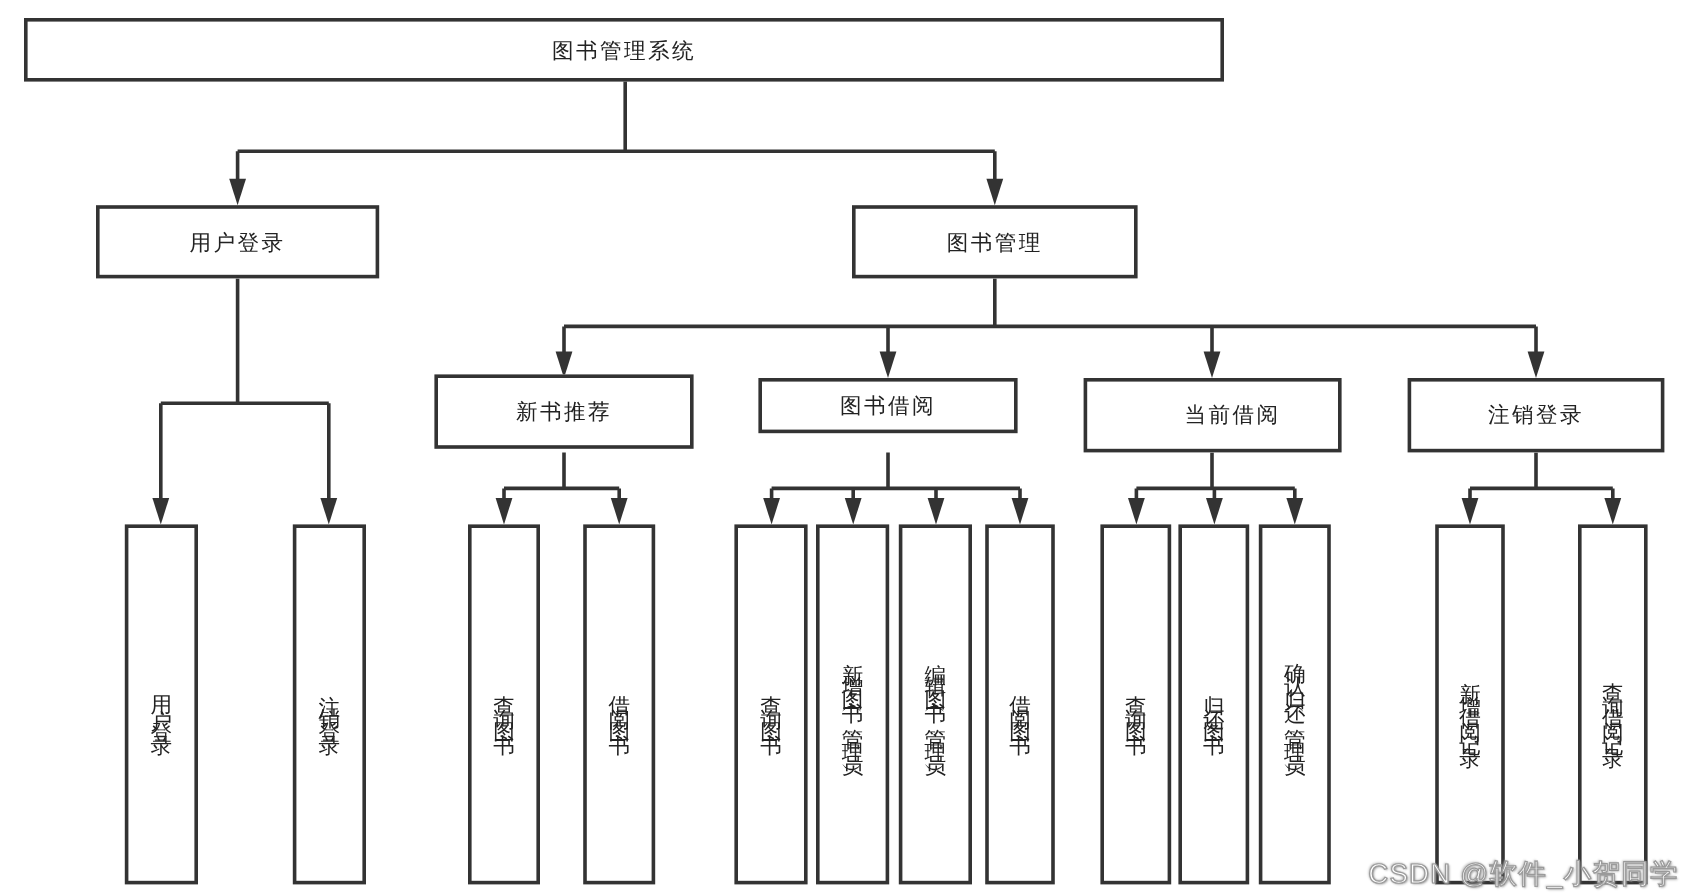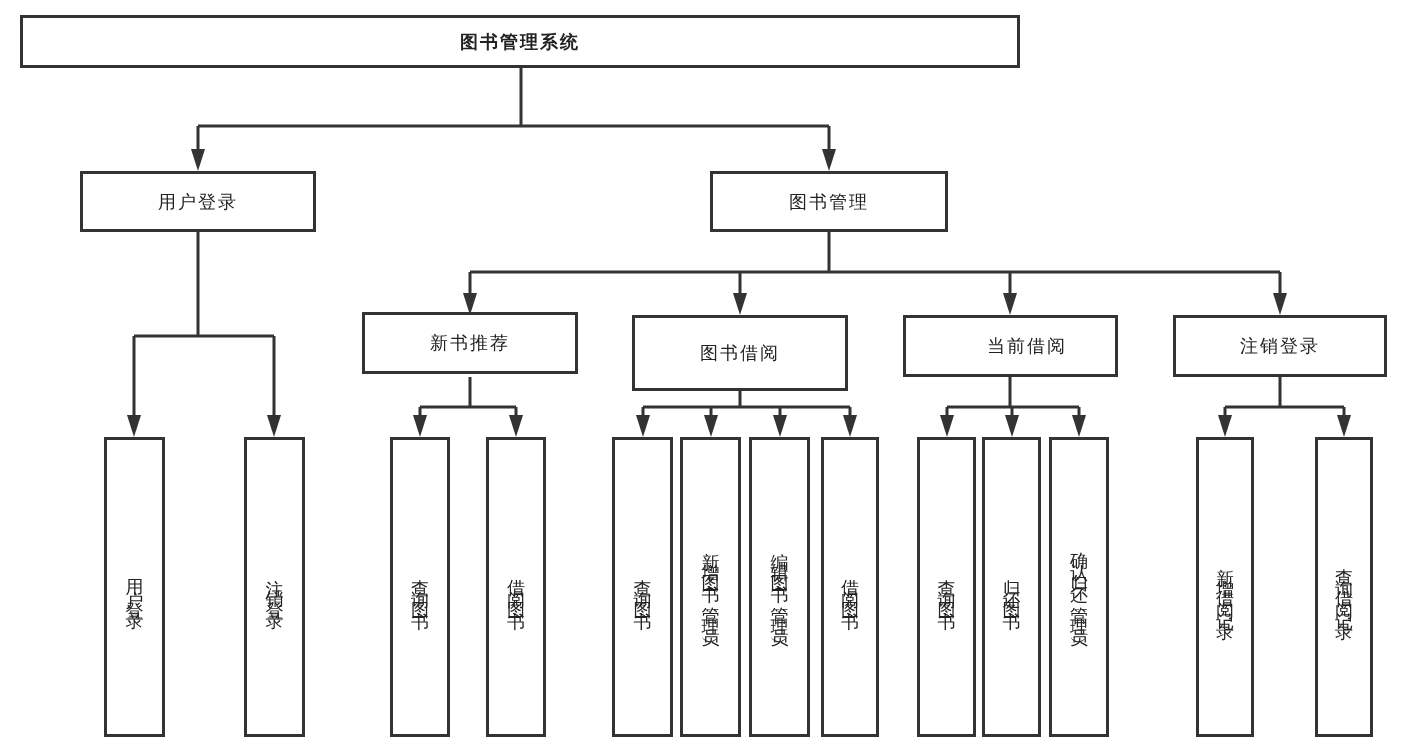--- a/index.html
+++ b/index.html
@@ -79,35 +79,35 @@
       <polygon points="773,415 787,415 780,437"></polygon>
       <polygon points="843,415 857,415 850,437"></polygon>
       <polygon points="940,415 954,415 947,437"></polygon>
       <polygon points="1005,415 1019,415 1012,437"></polygon>
       <polygon points="1072,415 1086,415 1079,437"></polygon>
       <polygon points="1218,415 1232,415 1225,437"></polygon>
       <polygon points="1337,415 1351,415 1344,437"></polygon>
     </g>
   </svg>
 
-  <div class="node" style="left:20px;top:15px;width:1000px;height:53px;font-weight:bold;">
+  <div class="node" style="left:20px;top:15px;width:1000px;height:53px;">
     <span>图书管理系统</span>
   </div>
 
   <div class="node" style="left:80px;top:171px;width:236px;height:61px;">
     <span>用户登录</span>
   </div>
   <div class="node" style="left:710px;top:171px;width:238px;height:61px;">
     <span>图书管理</span>
   </div>
 
   <div class="node" style="left:362px;top:312px;width:216px;height:62px;">
     <span>新书推荐</span>
   </div>
-  <div class="node" style="left:632px;top:315px;width:216px;height:76px;">
+  <div class="node" style="left:632px;top:315px;width:216px;height:46px;">
     <span>图书借阅</span>
   </div>
   <div class="node" style="left:903px;top:315px;width:215px;height:62px;padding-left:33px;">
     <span>当前借阅</span>
   </div>
   <div class="node" style="left:1173px;top:315px;width:214px;height:62px;">
     <span>注销登录</span>
   </div>
 
   <div class="node vert" style="left:104px;top:437px;width:61px;height:300px;">
@@ -147,14 +147,15 @@
     <span>确认归还（管理员）</span>
   </div>
 
   <div class="node vert" style="left:1196px;top:437px;width:58px;height:300px;">
     <span>新增借阅记录</span>
   </div>
   <div class="node vert" style="left:1315px;top:437px;width:58px;height:300px;">
     <span>查询借阅记录</span>
   </div>
 
+  <div class="watermark">CSDN @软件_小贺同学</div>
 
 </div>
 
 </body></html>

